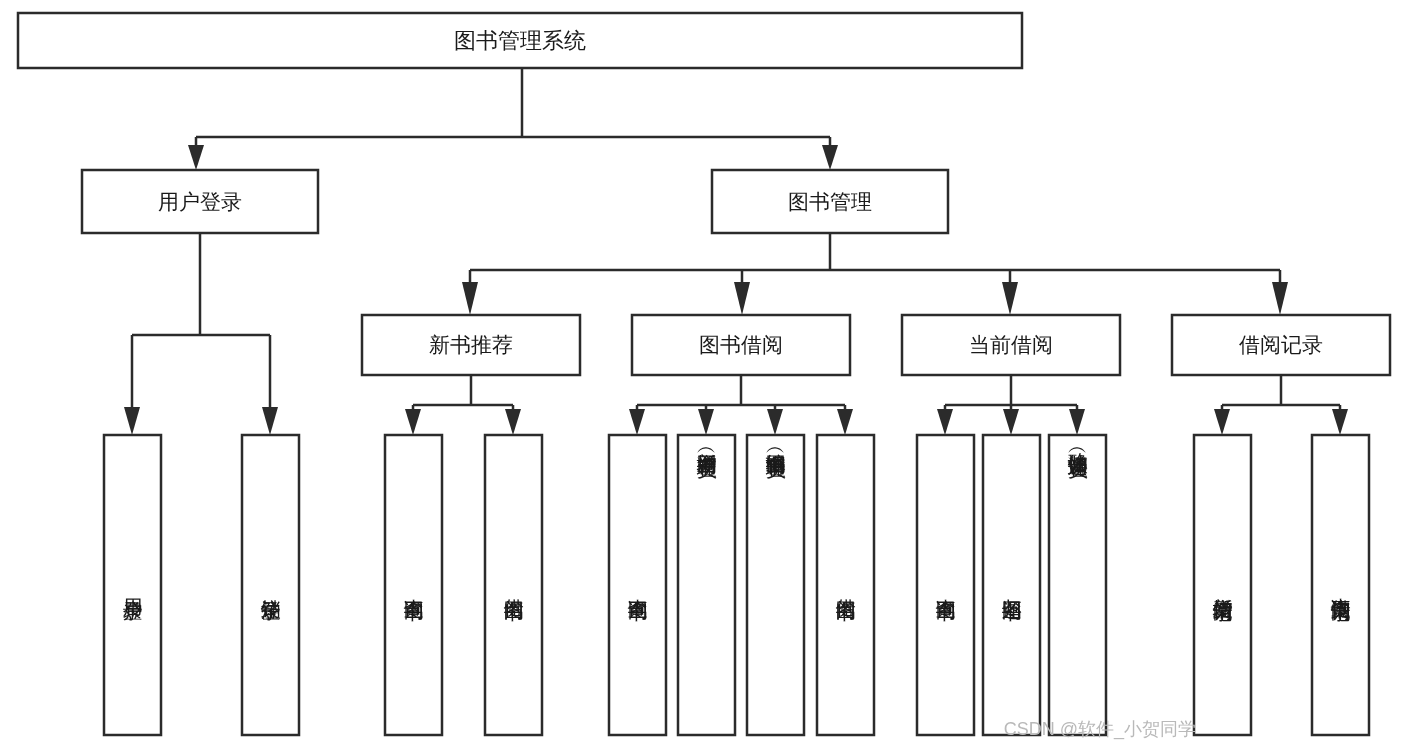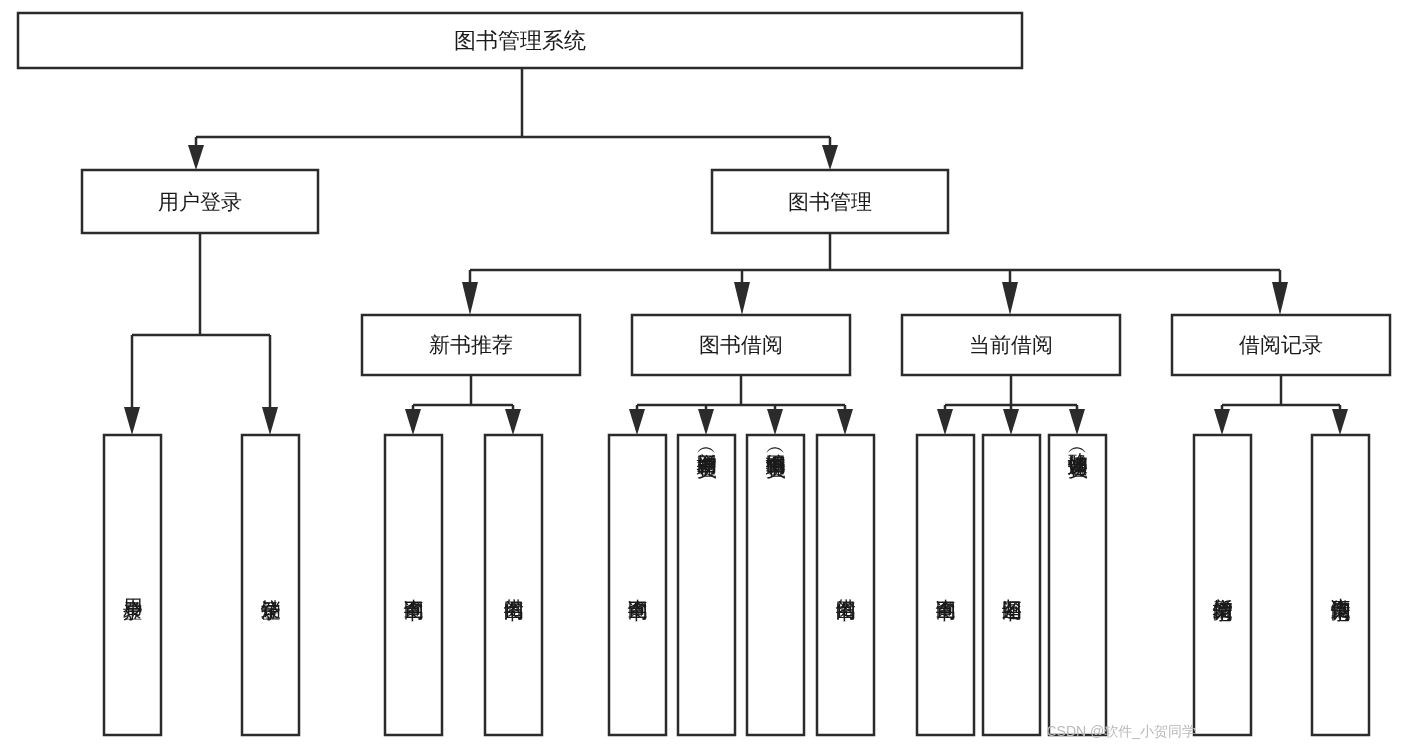--- a/index.html
+++ b/index.html
@@ -71,21 +71,21 @@
     line-height: 1.08;
     color: #1a1a1a;
     letter-spacing: 1px;
     white-space: nowrap;
   }
   .watermark {
     position: absolute;
     right: 8px;
     bottom: 6px;
     font-family: "Liberation Sans", "DejaVu Sans", sans-serif;
-    font-size: 14px;
+    font-size: 18px;
     color: #b9b9b9;
     white-space: nowrap;
     user-select: none;
   }
 </style>
 </head>
 <body>
 
 <div id="diagram-root">
 

